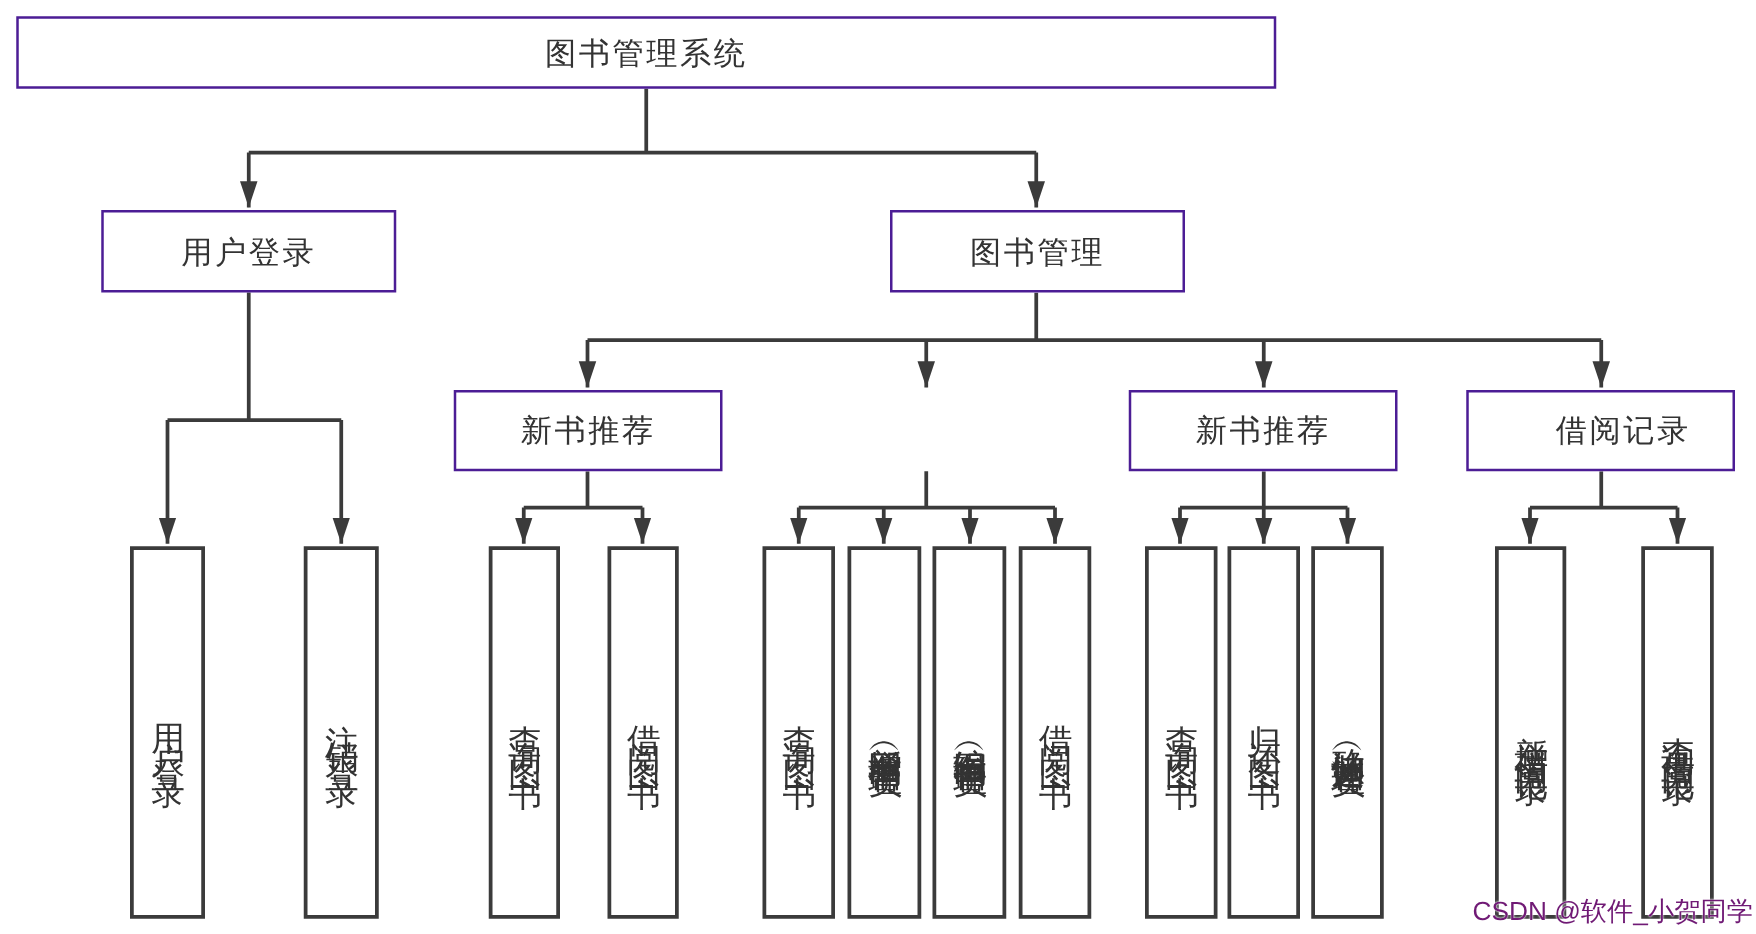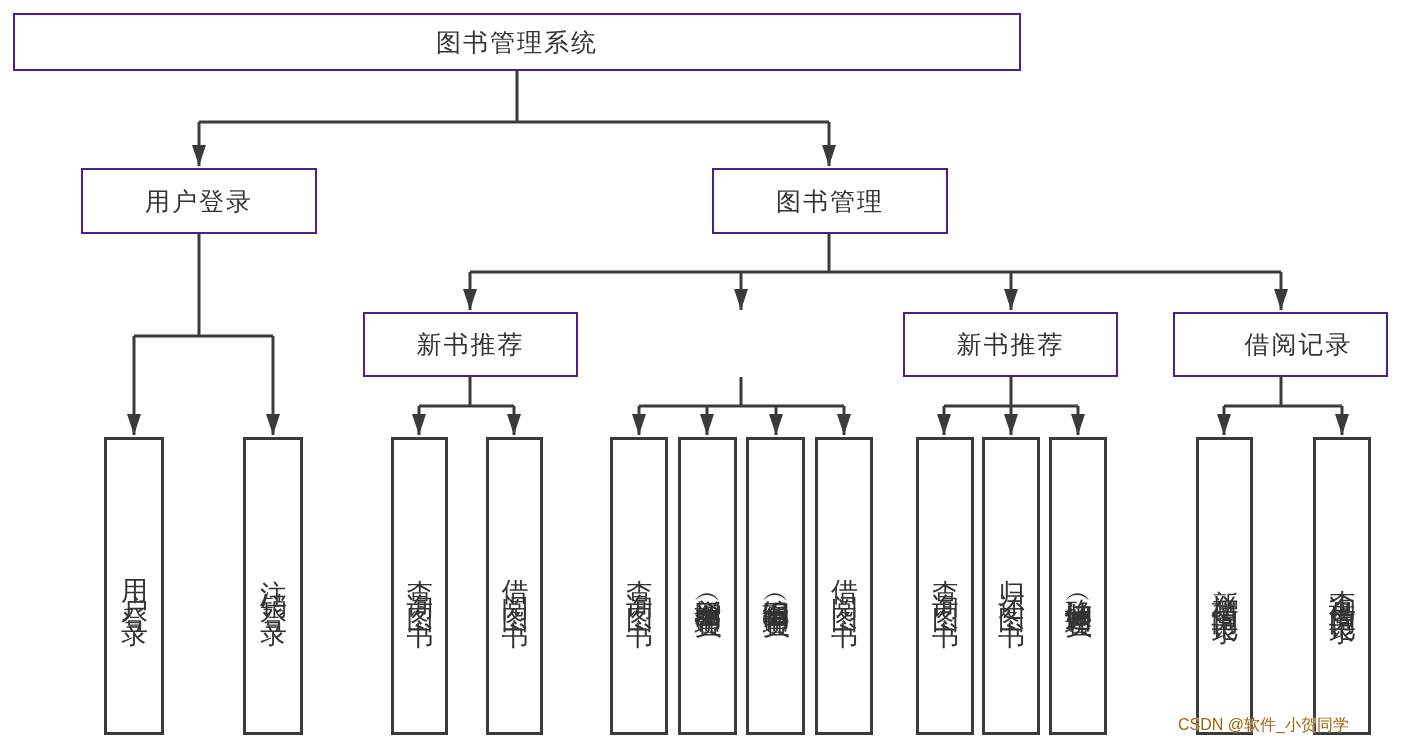--- a/index.html
+++ b/index.html
@@ -50,22 +50,22 @@
     line-height: 1;
     white-space: nowrap;
   }
   .sp4 { letter-spacing: 14px; }
   .sp6 { letter-spacing: 6px; }
   .sp9 { letter-spacing: 2px; }
   .watermark {
     position: absolute;
     left: 1178px;
     top: 715px;
-    font-size: 16px;
-    color: #a16207;
+    font-size: 21px;
+    color: #701a75;
     text-shadow: 0 0 2px #ffffff, 0 0 1px #ffffff;
     z-index: 5;
     white-space: nowrap;
     text-align: right;
   }
 </style>
 </head>
 <body>
 
 <div class="canvas">

